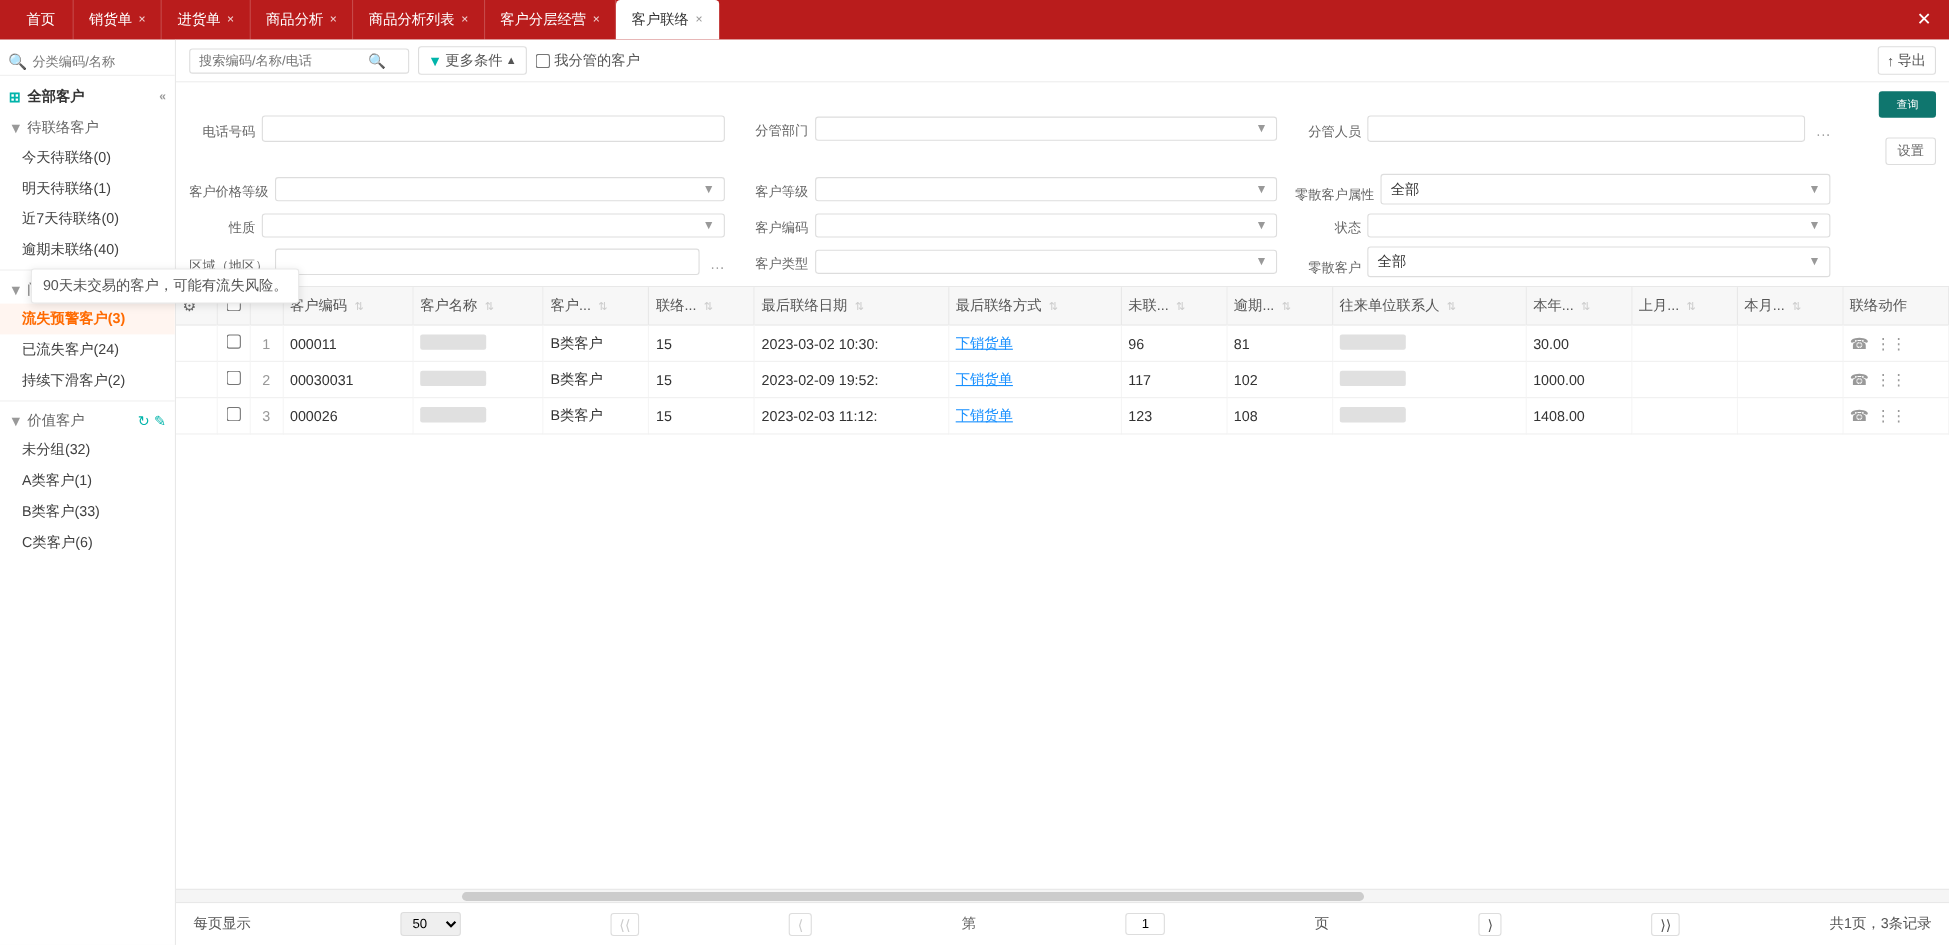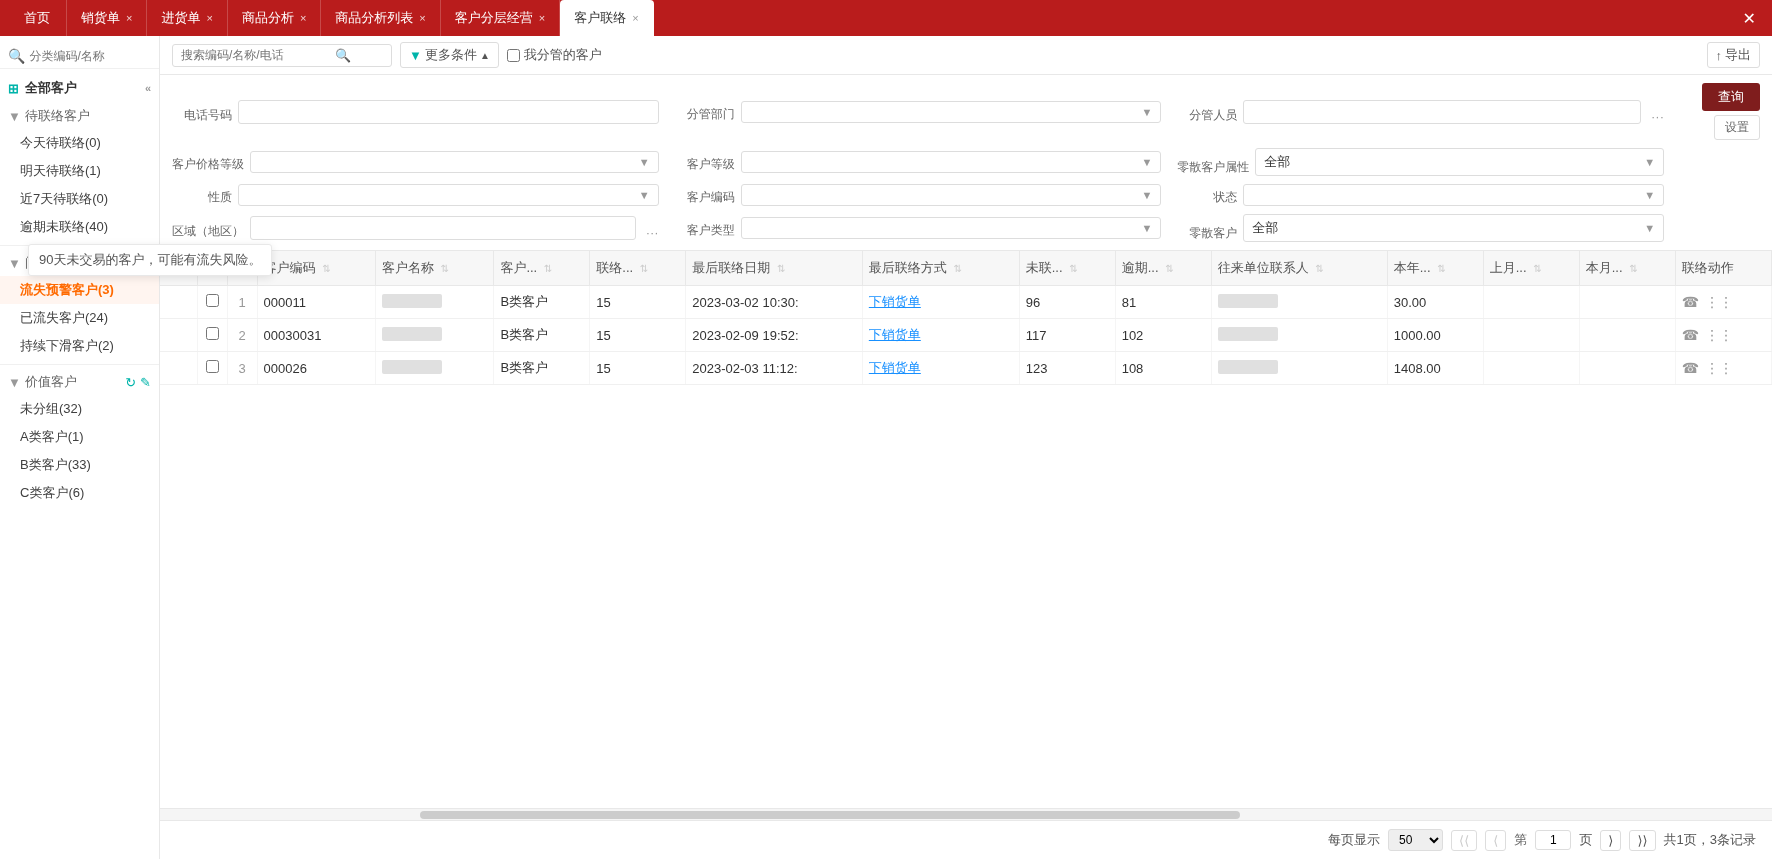--- a/index.html
+++ b/index.html
@@ -153,21 +153,21 @@
       background: #fff;
       gap: 8px;
       flex-wrap: nowrap;
     }
     .search-input-box {
       display: flex;
       align-items: center;
       border: 1px solid #ddd;
       border-radius: 3px;
       padding: 3px 8px;
-      width: 220px;
+      width: 200px;
     }
     .search-input-box input {
       border: none;
       outline: none;
       font-size: 12px;
       color: #999;
       width: 150px;
     }
     .search-input-box .s-icon { color: #ff6a00; margin-left: 4px; cursor: pointer; }
     .filter-btn {
@@ -246,37 +246,37 @@
       font-size: 12px;
       outline: none;
       color: #333;
       display: flex;
       align-items: center;
       justify-content: space-between;
       cursor: pointer;
     }
     .filter-select .down-arrow { color: #999; font-size: 11px; }
     .query-btn {
-      background: #7f1d1d;
+      background: #0f766e;
       color: #fff;
       border: none;
       border-radius: 3px;
       padding: 5px 16px;
-      font-size: 13px;
+      font-size: 10px;
       cursor: pointer;
     }
     .settings-btn {
       background: #fff;
       color: #666;
       border: 1px solid #ddd;
       border-radius: 3px;
       padding: 3px 10px;
       font-size: 12px;
       cursor: pointer;
-      margin-top: 4px;
+      margin-top: 18px;
     }
     .filter-action-col {
       display: flex;
       flex-direction: column;
       align-items: flex-end;
       min-width: 80px;
     }
 
     
     .table-container {
@@ -320,21 +320,21 @@
       min-width: 60px;
       height: 14px;
     }
     .action-icons { display: flex; gap: 6px; align-items: center; }
     .action-icon { color: #999; cursor: pointer; font-size: 14px; }
 
     
     .pagination-bar {
       display: flex;
       align-items: center;
-      justify-content: flex-end;
+      justify-content: space-between;
       padding: 8px 16px;
       border-top: 1px solid #e8e8e8;
       background: #fff;
       gap: 8px;
       font-size: 12px;
       color: #555;
     }
     .page-size-select {
       border: 1px solid #ddd;
       border-radius: 3px;

